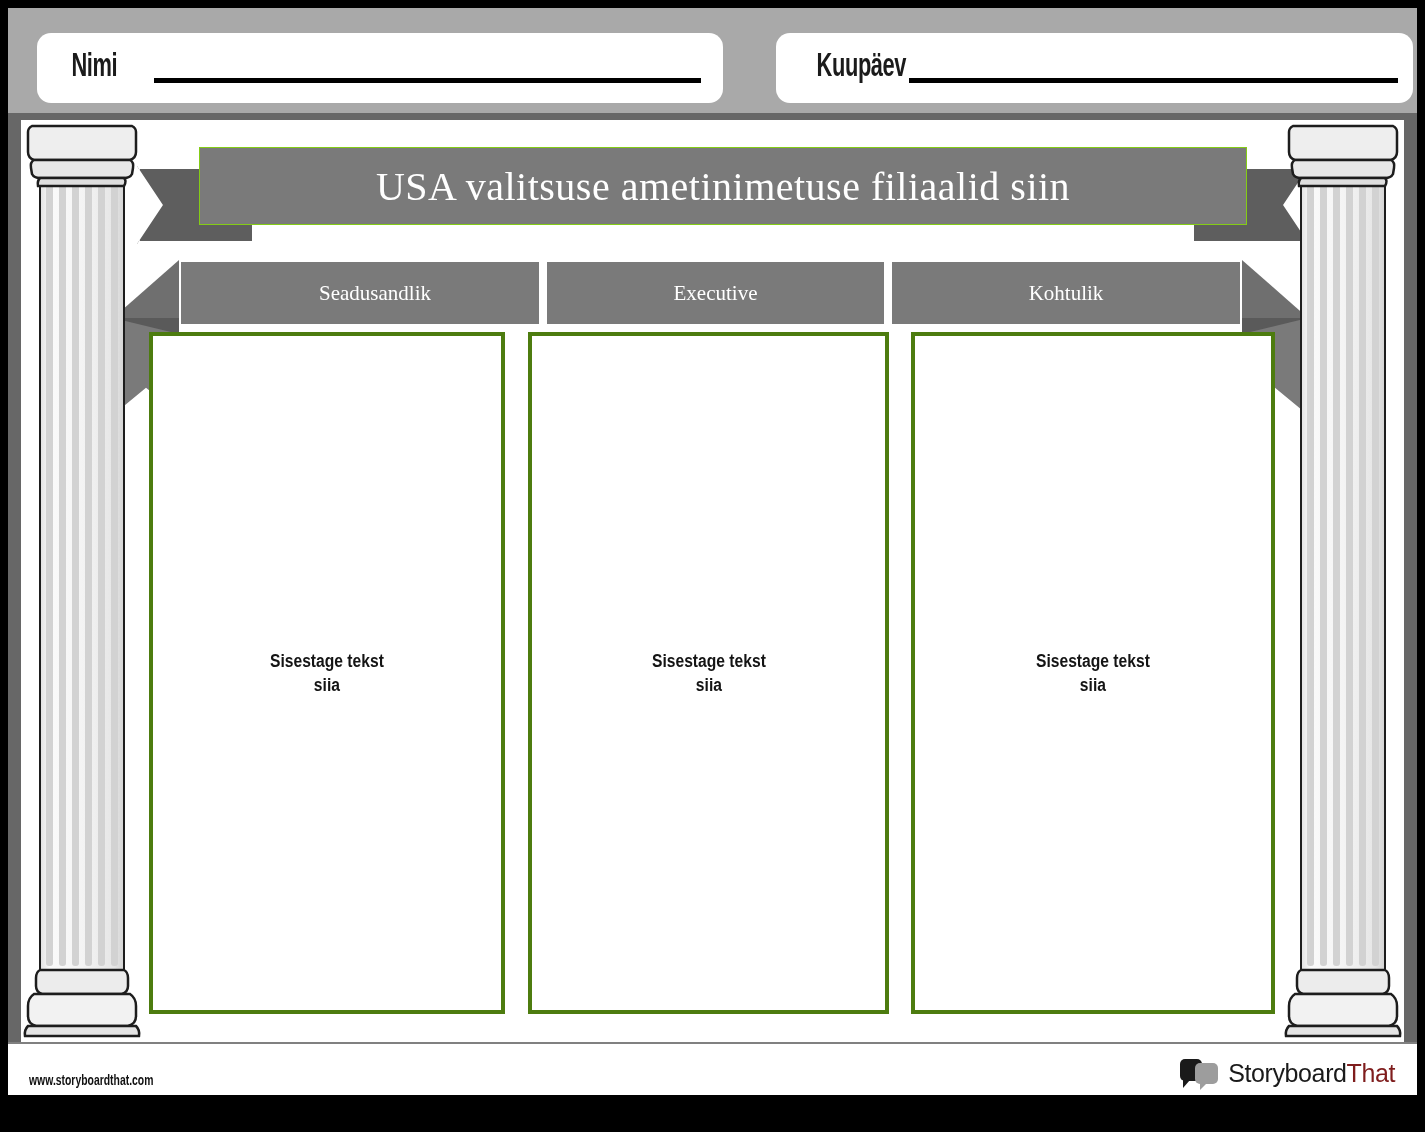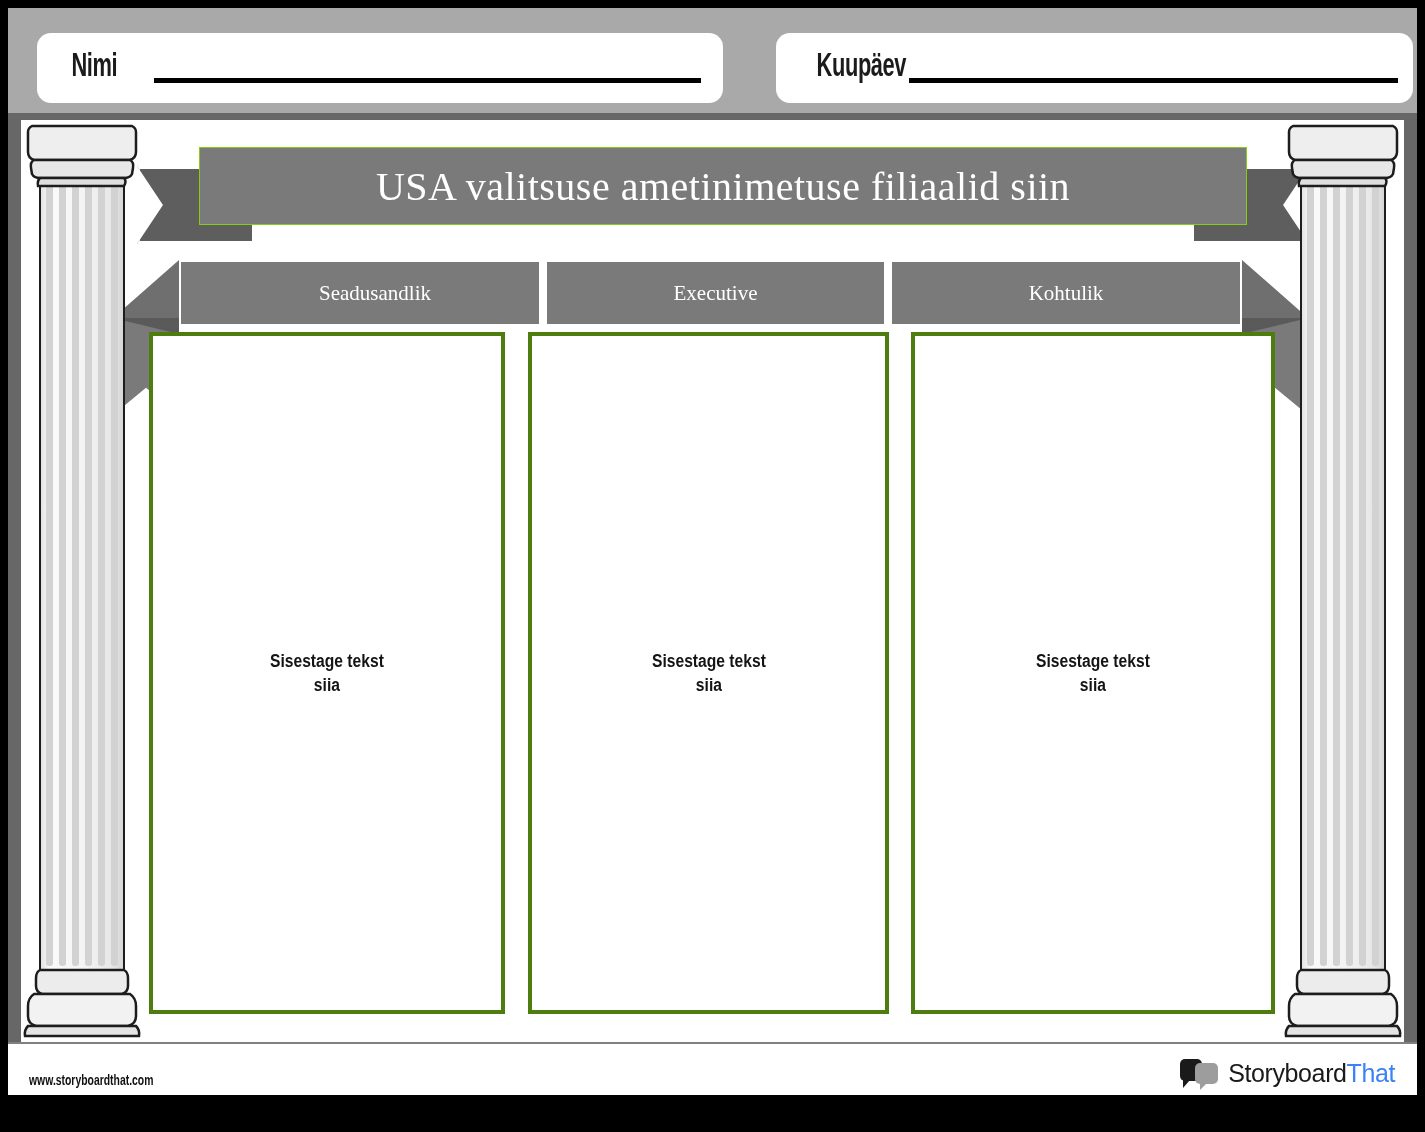--- a/index.html
+++ b/index.html
@@ -131,21 +131,21 @@
     left: 5px; bottom: -6px;
     border-left: 7px solid #9d9d9d;
     border-bottom: 7px solid transparent;
   }
   .logo-text {
     font-family: "Liberation Sans", sans-serif;
     font-size: 25px;
     letter-spacing: -0.4px;
   }
   .logo-text .dark { color: #1a1a1a; }
-  .logo-text .light { color: #3b82f6; }
+  .logo-text .light { color: #7f1d1d; }
 
   
   .ribbon-wrap { position: absolute; left: 137px; top: 147px; width: 1172px; height: 97px; }
   .ribbon-tail {
     position: absolute;
     top: 19px;
     width: 118px;
     height: 78px;
     background: #5e5e5e;
     border: 3px solid #ffffff;

